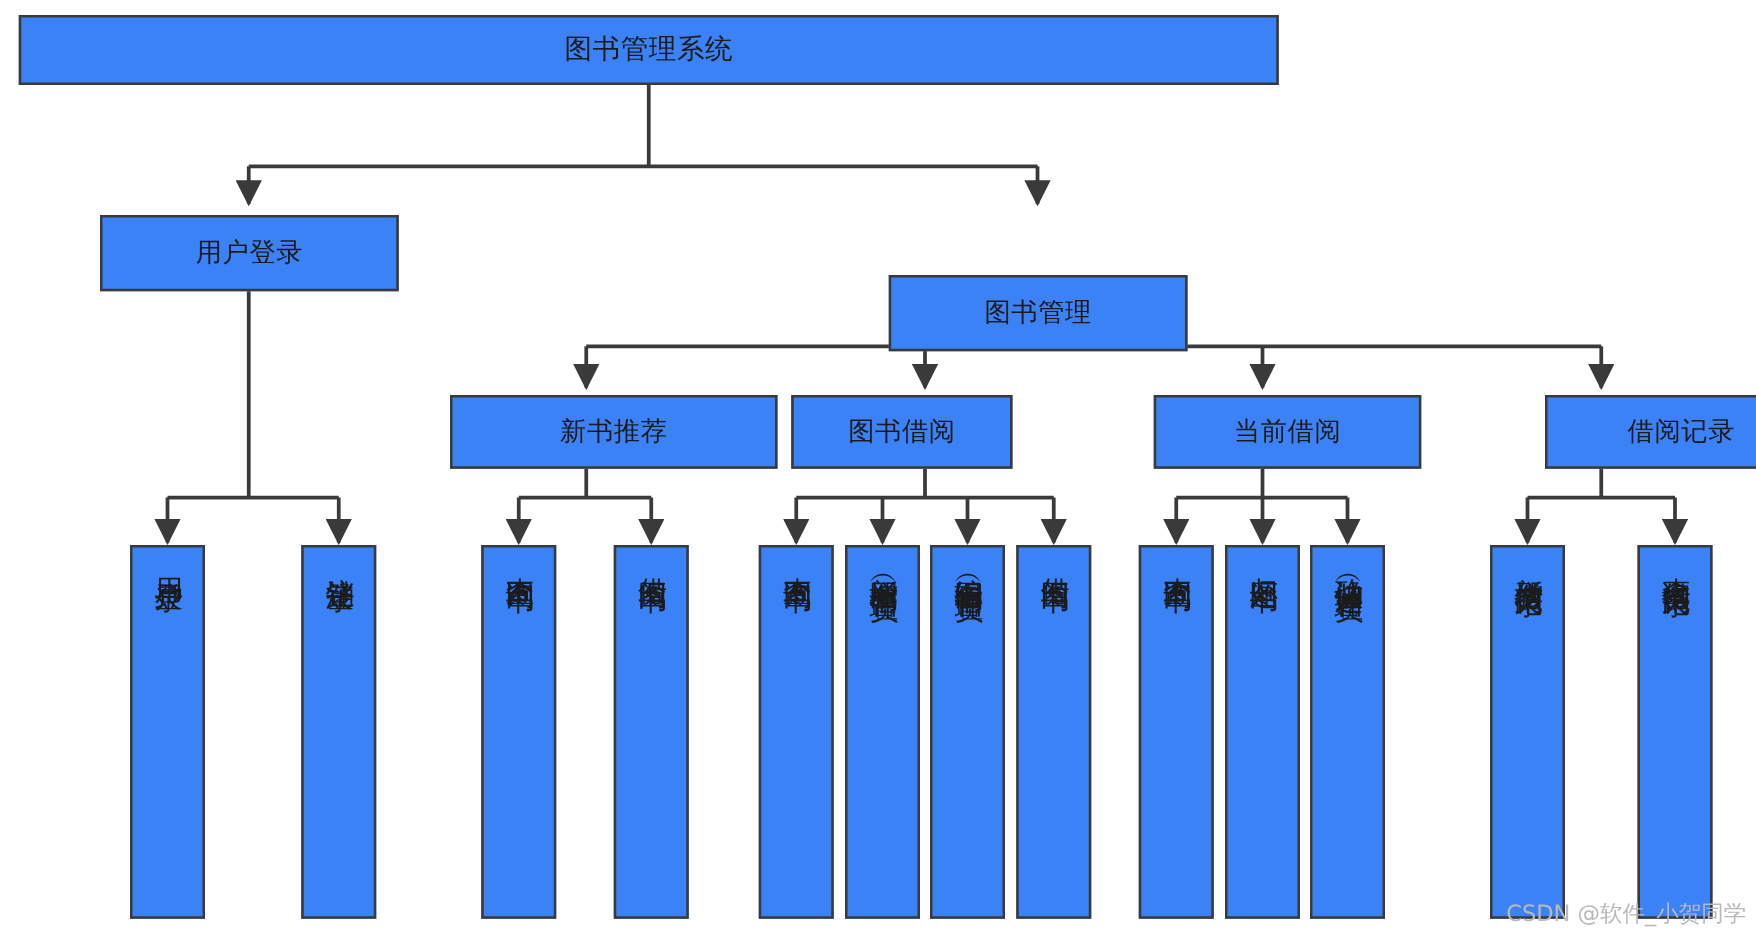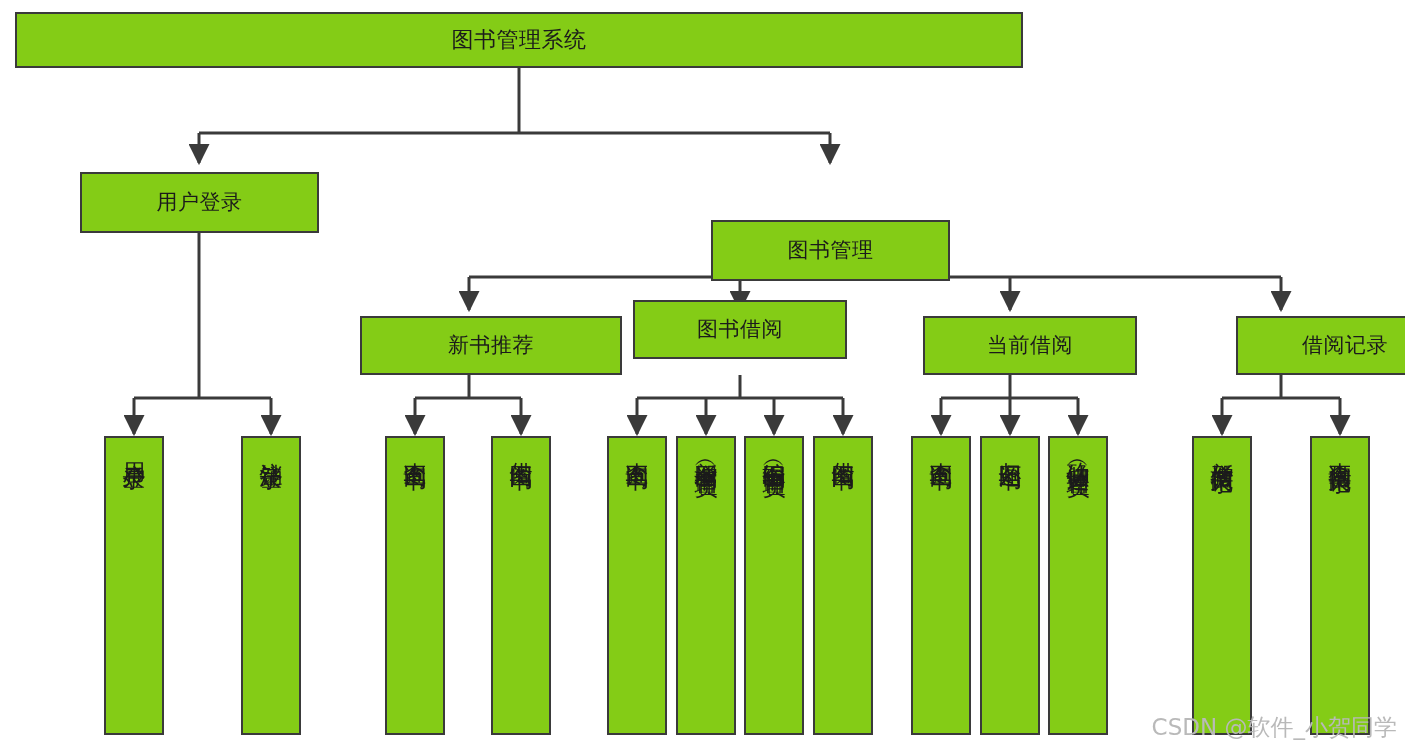--- a/index.html
+++ b/index.html
@@ -23,21 +23,21 @@
     left: 0;
     top: 0;
     width: 1405px;
     height: 747px;
     pointer-events: none;
   }
   .node {
     position: absolute;
     box-sizing: border-box;
     border: 2px solid #3a3a3a;
-    background: #84cc16;
+    background: #3b82f6;
     display: flex;
     align-items: center;
     justify-content: center;
     color: #1b1b1b;
     z-index: 2;
   }
   .node .label {
     display: block;
     text-align: center;
     line-height: 1.05;
@@ -59,21 +59,21 @@
     text-orientation: upright;
     font-size: 23px;
     line-height: 1.0;
     letter-spacing: 2px;
     white-space: nowrap;
   }
   .watermark {
     position: absolute;
     right: 8px;
     bottom: 4px;
-    font-size: 23px;
+    font-size: 18px;
     color: #b9b9b9;
     z-index: 5;
     white-space: nowrap;
     font-family: "DejaVu Sans", "Liberation Sans", sans-serif;
   }
 </style>
 </head>
 <body>
 
 <div id="diagram-canvas">
@@ -135,21 +135,21 @@
   <div class="node horizontal" style="left:80px; top:172px; width:239px; height:61px;">
     <span class="label">用户登录</span>
   </div>
   <div class="node horizontal" style="left:711px; top:172px; width:239px; height:61px;margin-top:48px;">
     <span class="label">图书管理</span>
   </div>
 
   <div class="node horizontal" style="left:360px; top:316px; width:262px; height:59px;">
     <span class="label">新书推荐</span>
   </div>
-  <div class="node horizontal" style="left:633px; top:300px; width:214px; height:59px;">
+  <div class="node horizontal" style="left:633px; top:316px; width:177px; height:59px;">
     <span class="label">图书借阅</span>
   </div>
   <div class="node horizontal" style="left:903px; top:316px; width:214px; height:59px;margin-left:20px;">
     <span class="label">当前借阅</span>
   </div>
   <div class="node horizontal" style="left:1236px; top:316px; width:218px; height:59px;">
     <span class="label">借阅记录</span>
   </div>
 
   <div class="node vertical" style="left:104px; top:436px; width:60px; height:299px;">

